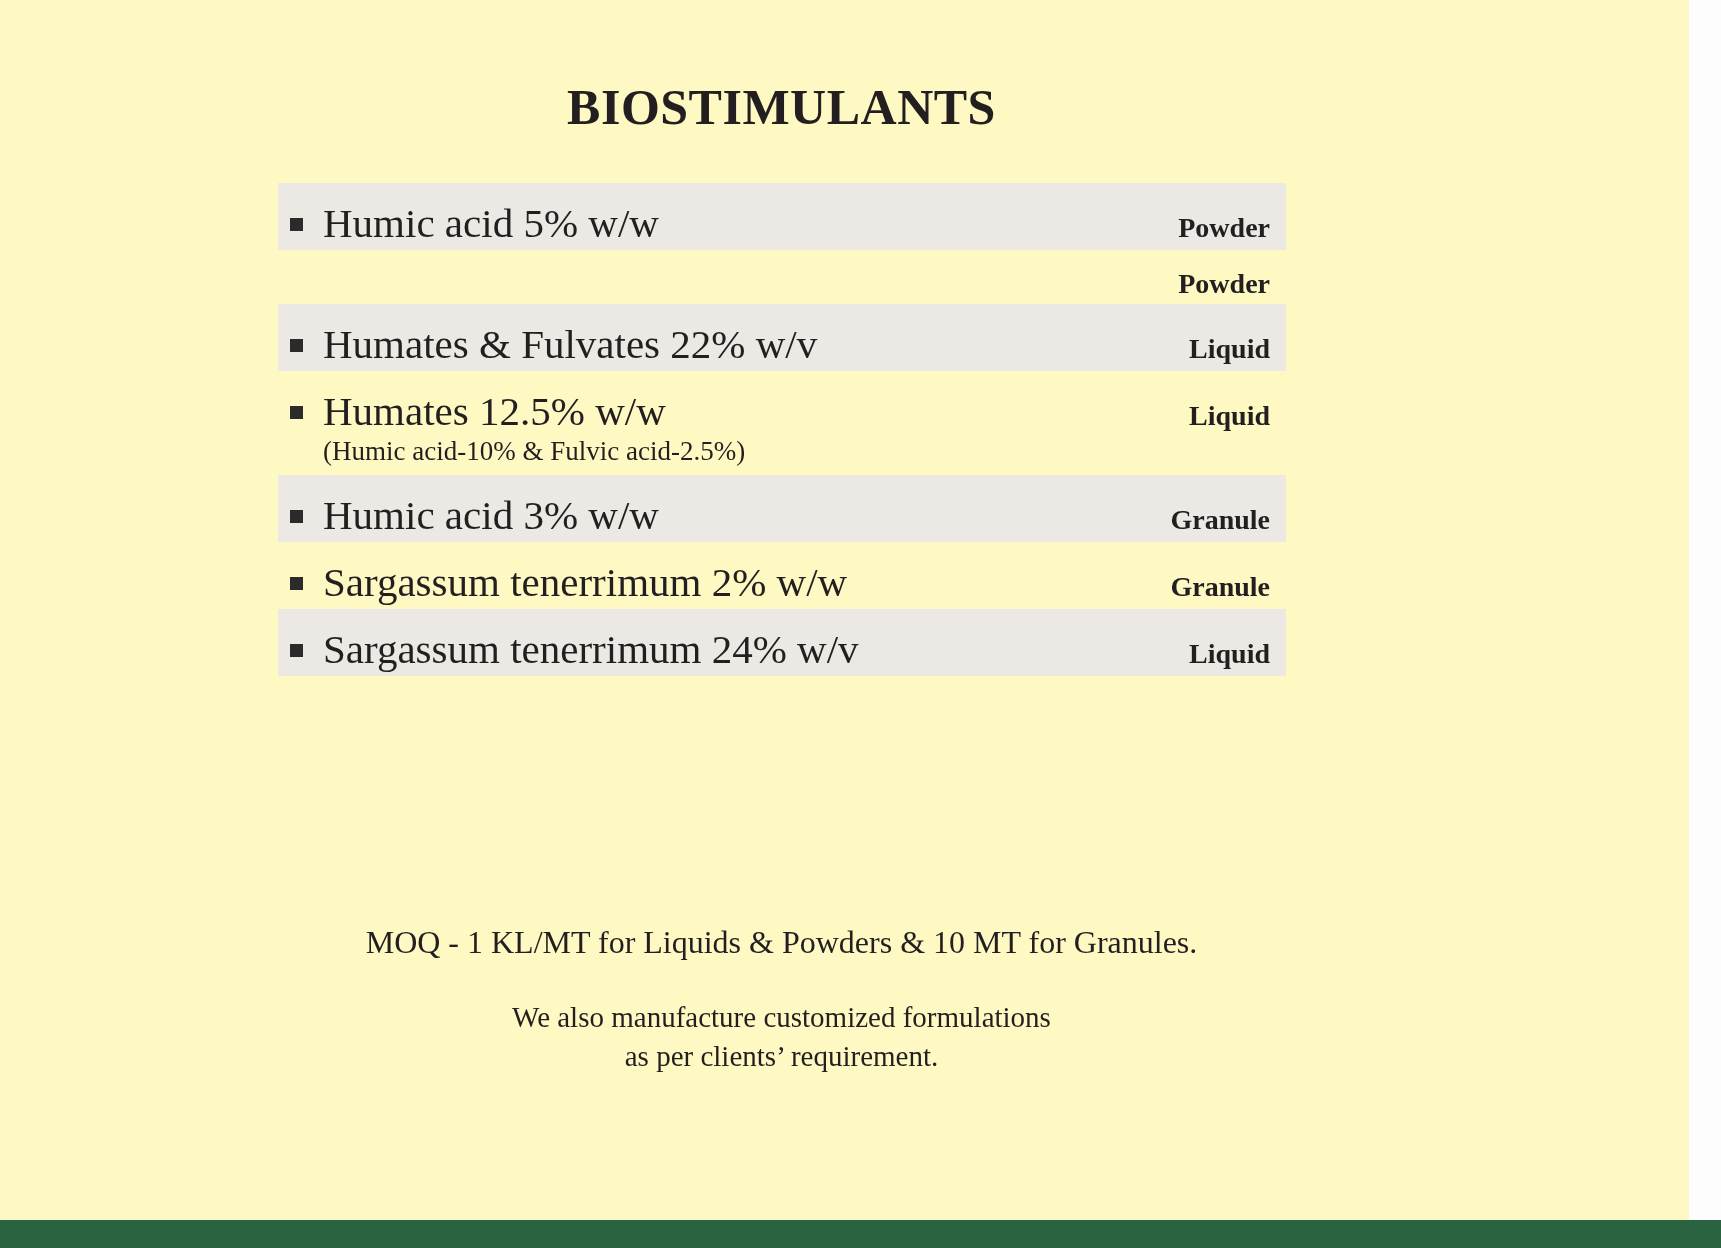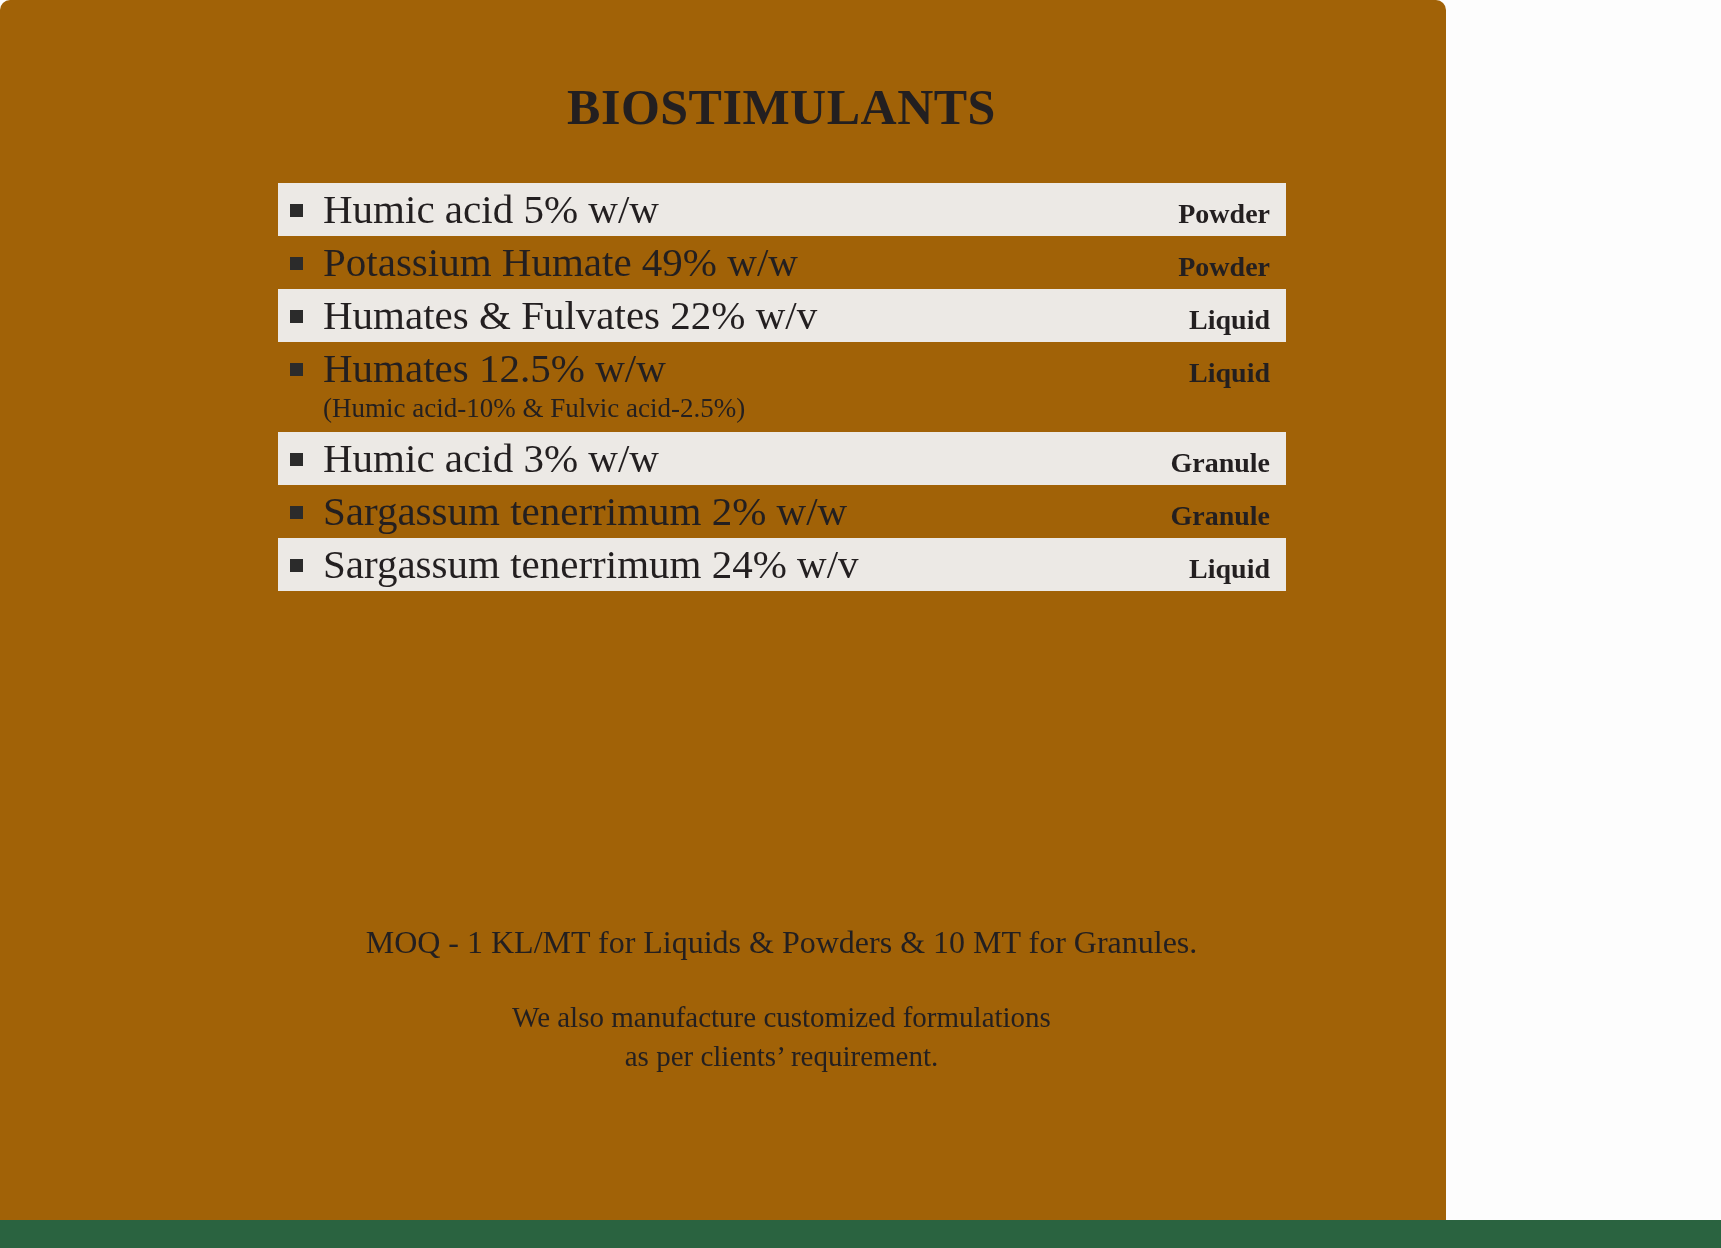--- a/index.html
+++ b/index.html
@@ -13,24 +13,23 @@
     font-family: "Liberation Serif", "DejaVu Serif", serif;
     color: #231f20;
     overflow: hidden;
     position: relative;
   }
 
   .slide {
     position: absolute;
     left: 0;
     top: 0;
-    width: 1446px;
+    width: 1689px;
     height: 1248px;
-    background: #a16207;
-    border-radius: 10px;
+    background: #fef9c3;
   }
 
   
   .title {
     position: absolute;
     left: 0;
     top: 78px;
     width: 1563px;
     text-align: center;
     font-size: 50px;
@@ -55,21 +54,21 @@
     background: transparent;
   }
   .product-row.shaded {
     background: #ece9e5;
   }
 
   .row-main {
     display: flex;
     align-items: baseline;
     justify-content: flex-end;
-    padding: 6px 16px 6px 12px;
+    padding: 20px 16px 6px 12px;
   }
 
   .name-wrap {
     display: flex;
     align-items: baseline;
     flex: 1 1 auto;
     min-width: 0;
   }
 
   .bullet {
@@ -153,24 +152,20 @@
         <div class="name-wrap">
           <span class="bullet"></span>
           <span class="prod-name">Humic acid 5% w/w</span>
         </div>
         <span class="prod-form">Powder</span>
       </div>
     </div>
 
     <div class="product-row">
       <div class="row-main">
-        <div class="name-wrap">
-          <span class="bullet"></span>
-          <span class="prod-name">Potassium Humate 49% w/w</span>
-        </div>
         <span class="prod-form">Powder</span>
       </div>
     </div>
 
     <div class="product-row shaded">
       <div class="row-main">
         <div class="name-wrap">
           <span class="bullet"></span>
           <span class="prod-name">Humates &amp; Fulvates 22% w/v</span>
         </div>

